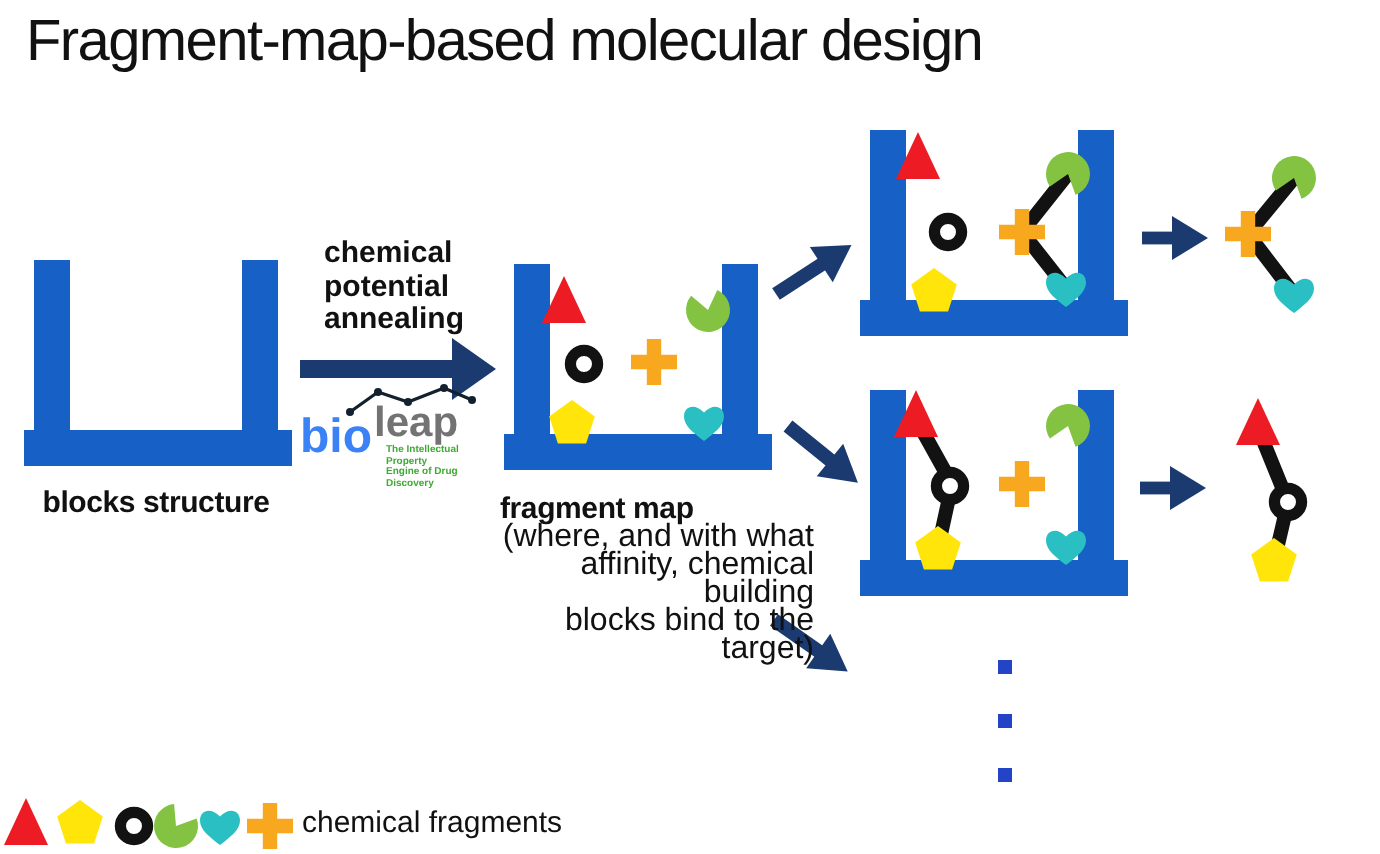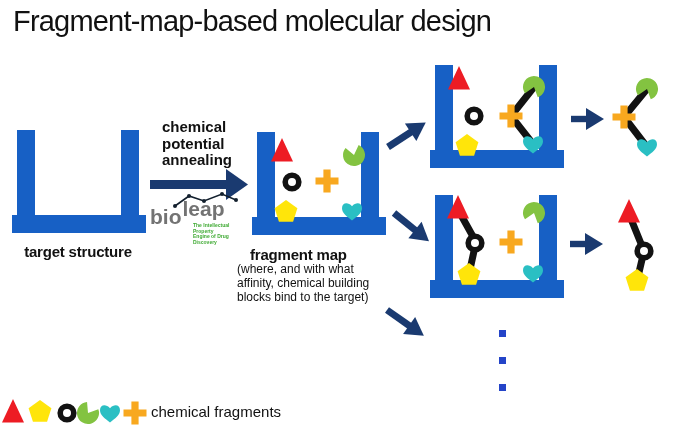--- a/index.html
+++ b/index.html
@@ -4,25 +4,25 @@
 <style>
   html,body{margin:0;padding:0;background:#ffffff;}
   .canvas{position:relative;width:690px;height:427px;background:#ffffff;overflow:hidden;
           font-family:"Liberation Sans","DejaVu Sans",sans-serif;color:#111111;}
   .abs{position:absolute;}
   .pre{white-space:pre-line;}
   #title{left:13px;top:5px;font-size:29px;letter-spacing:-0.8px;color:#111111;}
   #cpa-label{left:162px;top:119px;font-size:15px;font-weight:bold;line-height:16.5px;}
   #target-label{left:8px;top:243px;width:140px;text-align:center;font-size:15px;font-weight:bold;letter-spacing:-0.2px;}
   #fragmap-label{left:250px;top:246px;width:140px;text-align:left;font-size:15px;font-weight:bold;letter-spacing:-0.2px;}
-  #fragmap-caption{left:237px;top:262px;width:170px;text-align:left;font-size:12px;line-height:14px;}
+  #fragmap-caption{left:237px;top:262px;width:170px;text-align:right;font-size:16px;line-height:14px;}
   #novel-label{left:593px;top:306px;font-size:15px;font-weight:bold;line-height:17px;}
   #legend-label{left:151px;top:403px;font-size:15px;}
   #logo{left:150px;top:195px;width:100px;height:40px;}
-  #logo .bio{font-size:21px;font-weight:bold;color:#737373;position:relative;top:10px;}
+  #logo .bio{font-size:24px;font-weight:bold;color:#3b82f6;position:relative;top:10px;}
   #logo .leap{font-size:21px;font-weight:bold;color:#737373;position:relative;top:2px;left:1px;}
   #logo .tagline{position:absolute;left:43px;top:28px;font-size:5px;line-height:5.5px;
                  font-weight:bold;color:#3faa33;white-space:pre-line;}
   #logo .skel{position:absolute;left:20px;top:-4px;}
   svg{display:block;}
   .bond{stroke-width:7;stroke-linecap:round;}
 </style>
 </head>
 <body>
 
@@ -164,21 +164,21 @@
           <circle cx="34" cy="10" r="2"></circle>
         <circle cx="52" cy="3" r="2"></circle>
           <circle cx="66" cy="9" r="2"></circle>
       </g>
     </svg>
     <span class="bio">bio</span><span class="leap">leap</span>
     <span class="tagline">The Intellectual Property
 Engine of Drug Discovery</span>
   </div>
 
-  <div id="target-label" class="abs">target structure</div>
+  <div id="target-label" class="abs">blocks structure</div>
 
   <div id="fragmap-label" class="abs">fragment map</div>
   <div id="fragmap-caption" class="abs pre">(where, and with what
 affinity, chemical building
 blocks bind to the target)</div>
 
 
   <div id="legend-label" class="abs">chemical fragments</div>
 
 </div>

